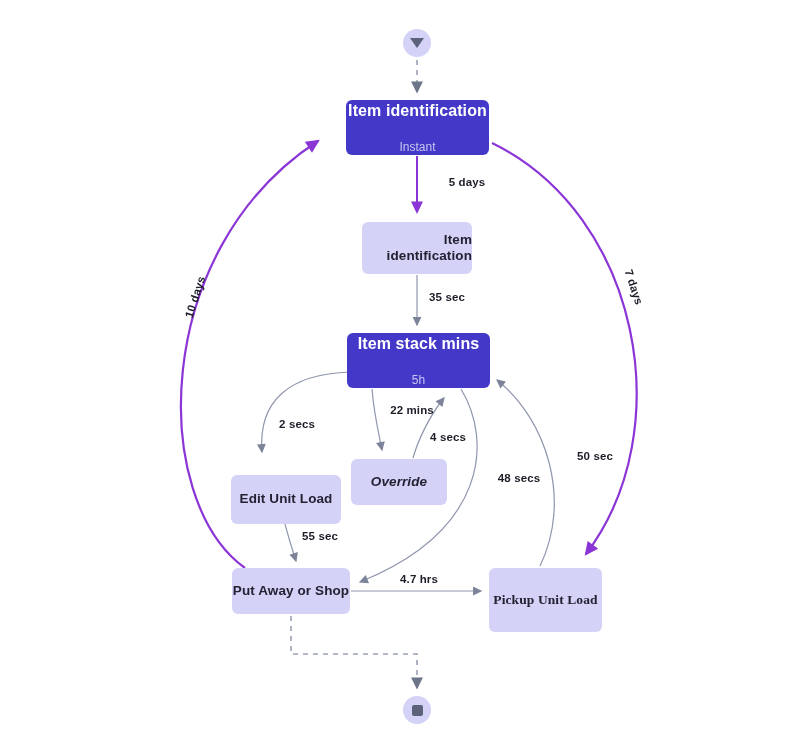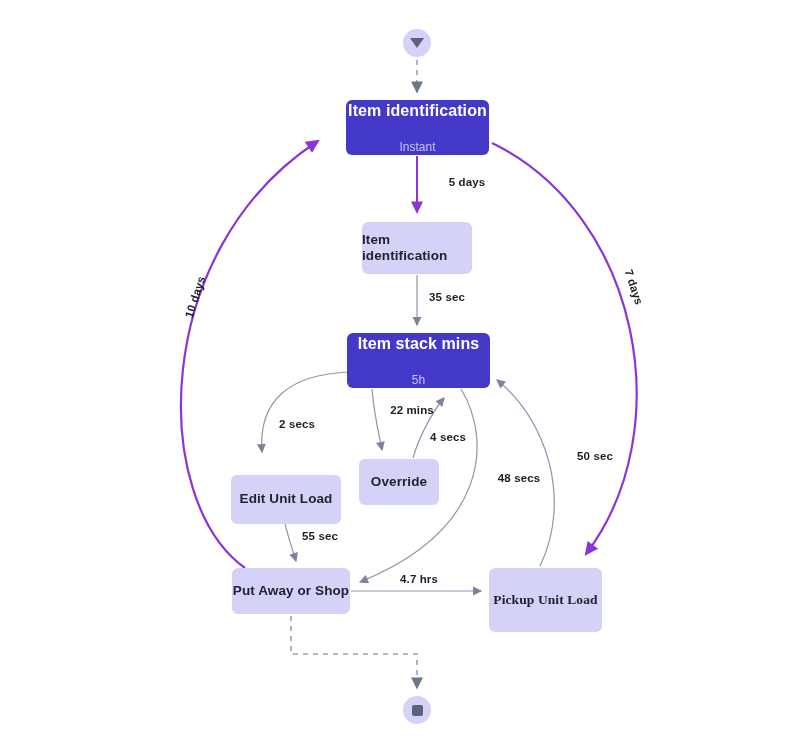--- a/index.html
+++ b/index.html
@@ -29,21 +29,21 @@
     overflow: visible;
   }
   .node {
     position: absolute;
     box-sizing: border-box;
     border-radius: 6px;
     display: flex;
     flex-direction: column;
     align-items: center;
     justify-content: center;
-    text-align: left;
+    text-align: right;
   }
   .node.primary {
     background: #4338c8;
     color: #ffffff;
   }
   .node.secondary {
     background: #d5d2f8;
     color: #232233;
   }
   .node-title {
@@ -181,21 +181,21 @@
 
   <div class="node primary" style="left:347px; top:333px; width:143px; height:55px;">
     <div class="node-title">Item stack mins</div>
     <div class="node-sub">5h</div>
   </div>
 
   <div class="node secondary" style="left:231px; top:459px; width:110px; height:49px;margin-top:16px;">
     <div class="node-title">Edit Unit Load</div>
   </div>
 
-  <div class="node secondary" style="left:359px; top:459px; width:80px; height:46px;">
+  <div class="node secondary" style="left:351px; top:459px; width:96px; height:46px;font-style:italic;">
     <div class="node-title">Override</div>
   </div>
 
   <div class="node secondary" style="left:232px; top:568px; width:118px; height:46px;">
     <div class="node-title">Put Away or Shop</div>
   </div>
 
   <div class="node secondary" style="left:489px; top:568px; width:113px; height:64px;font-family:Liberation Serif, serif;">
     <div class="node-title">Pickup Unit Load</div>
   </div>

